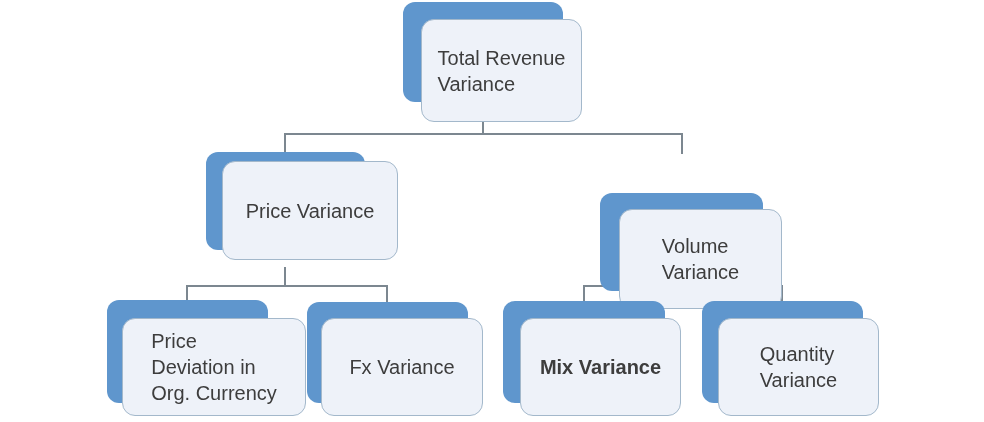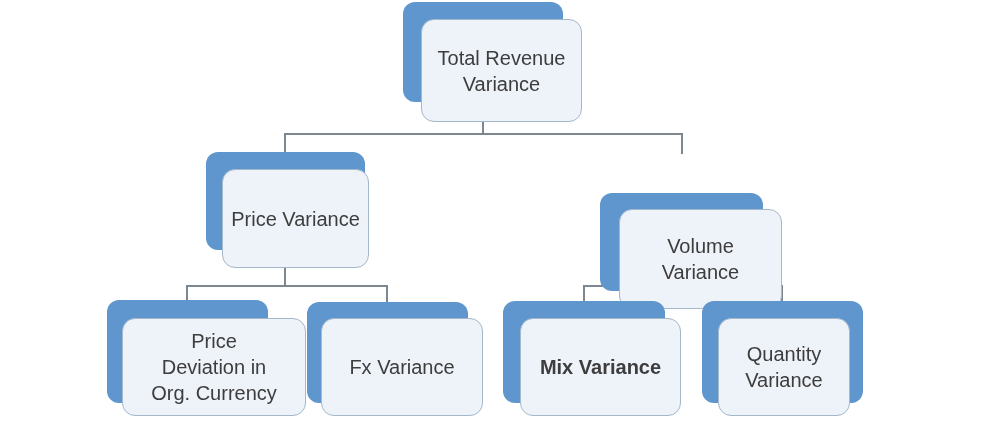--- a/index.html
+++ b/index.html
@@ -40,21 +40,20 @@
     border-radius: 13px;
     display: flex;
     align-items: center;
     justify-content: center;
     box-sizing: border-box;
   }
   .node-label {
     color: var(--text, #3d3d3d);
     font-size: 20px;
     line-height: 26px;
-    text-align: center;
     white-space: pre-line;
     padding: 0 4px;
   }
 </style>
 </head>
 <body>
 
 <div class="canvas">
 
   <div class="conn" style="left:482px; top:121px; width:2px; height:14px;"></div>
@@ -75,21 +74,21 @@
   <div class="node" style="left:403px; top:2px; width:160px; height:100px;">
     <div class="node-back"></div>
     <div class="node-front" style="left:18px; top:17px; width:161px; height:103px;">
       <span class="node-label">Total Revenue
 Variance</span>
     </div>
   </div>
 
   <div class="node" style="left:206px; top:152px; width:159px; height:98px;">
     <div class="node-back"></div>
-    <div class="node-front" style="left:16px; top:17px; width:147px; height:99px;">
+    <div class="node-front" style="left:16px; top:9px; width:176px; height:99px;">
       <span class="node-label">Price Variance</span>
     </div>
   </div>
 
   <div class="node" style="left:600px; top:148px; width:163px; height:98px;margin-top:45px;">
     <div class="node-back"></div>
     <div class="node-front" style="left:19px; top:16px; width:163px; height:100px;">
       <span class="node-label">Volume
 Variance</span>
     </div>
@@ -113,19 +112,19 @@
 
   <div class="node" style="left:503px; top:301px; width:162px; height:102px;font-weight:bold;">
     <div class="node-back"></div>
     <div class="node-front" style="left:17px; top:17px; width:161px; height:98px;">
       <span class="node-label">Mix Variance</span>
     </div>
   </div>
 
   <div class="node" style="left:702px; top:301px; width:161px; height:102px;">
     <div class="node-back"></div>
-    <div class="node-front" style="left:16px; top:17px; width:132px; height:98px;">
+    <div class="node-front" style="left:16px; top:17px; width:161px; height:98px;">
       <span class="node-label">Quantity
 Variance</span>
     </div>
   </div>
 
 </div>
 
 </body></html>

